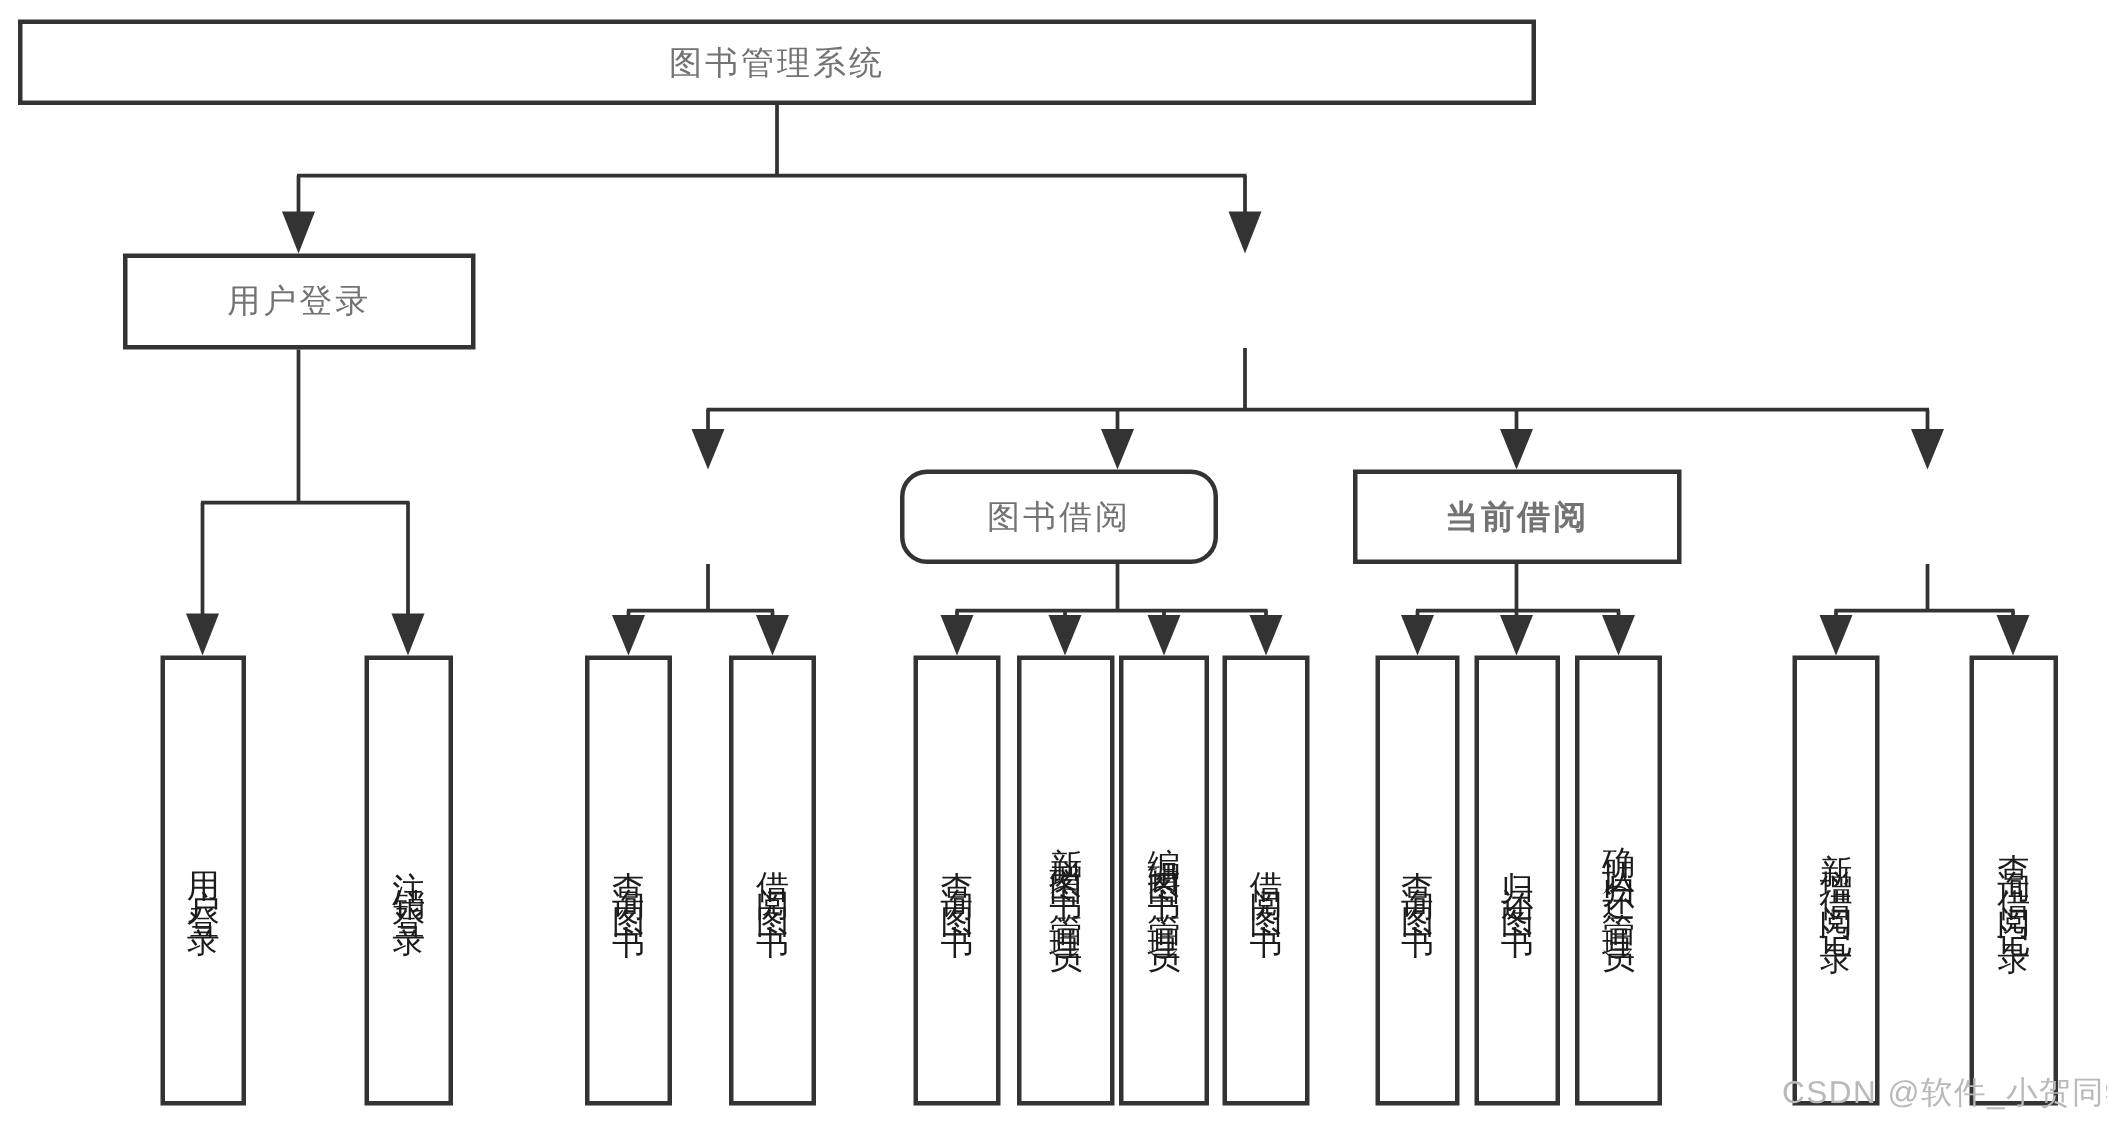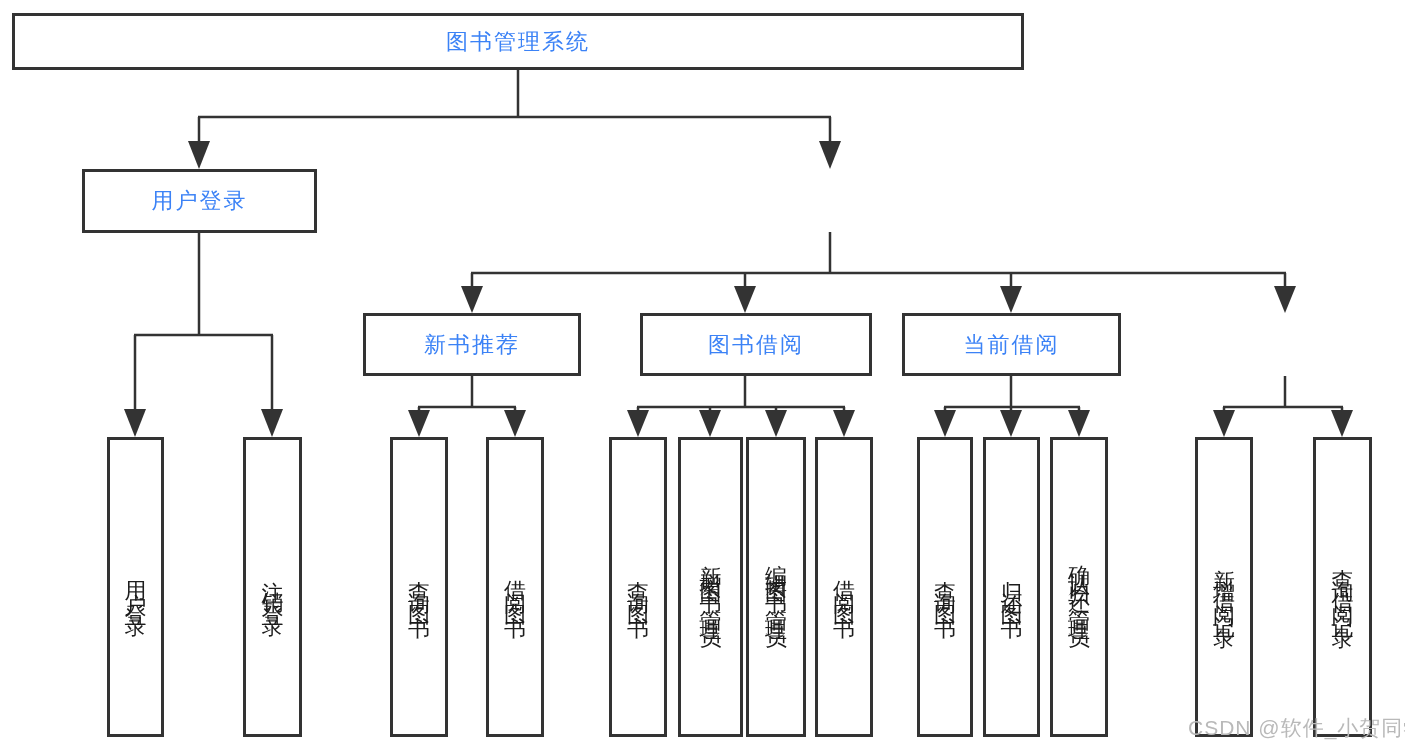--- a/index.html
+++ b/index.html
@@ -22,21 +22,21 @@
   .hnode {
     position: absolute;
     box-sizing: border-box;
     background: #ffffff;
     border: 3px solid #333333;
     display: flex;
     align-items: center;
     justify-content: center;
     font-size: 22px;
     letter-spacing: 2px;
-    color: #3b82f6;
+    color: #737373;
     white-space: nowrap;
   }
   .vnode {
     position: absolute;
     box-sizing: border-box;
     background: #ffffff;
     border: 3px solid #333333;
     display: flex;
     align-items: center;
     justify-content: center;
@@ -52,22 +52,22 @@
   .vs6 { letter-spacing: 12px; }
   .vs9 { letter-spacing: 9px; }
 
   
   .n-root   { left: 12px;   top: 13px;  width: 1012px; height: 57px; }
   
   .n-login  { left: 82px;   top: 169px; width: 235px;  height: 64px; }
   .n-mgmt   { left: 712px;  top: 169px; width: 235px;  height: 64px; }
   
   .n-rec    { left: 363px;  top: 313px; width: 218px;  height: 63px; }
-  .n-borrow { left: 640px;  top: 313px; width: 232px;  height: 63px; }
-  .n-cur    { left: 902px;  top: 313px; width: 219px;  height: 63px; }
+  .n-borrow { left: 600px;  top: 313px; width: 212px;  height: 63px; border-radius: 18px; }
+  .n-cur    { left: 902px;  top: 313px; width: 219px;  height: 63px; font-weight: bold; }
   .n-hist   { left: 1176px; top: 313px; width: 219px;  height: 63px; }
   
   .n-g1a { left: 107px;  width: 57px; }
   .n-g1b { left: 243px;  width: 59px; }
   .n-g2a { left: 390px;  width: 58px; }
   .n-g2b { left: 486px;  width: 58px; }
   .n-g3a { left: 609px;  width: 58px; }
   .n-g3b { left: 678px;  width: 65px; }
   .n-g3c { left: 746px;  width: 60px; }
   .n-g3d { left: 815px;  width: 58px; }
@@ -166,21 +166,20 @@
       <polygon points="1213,410 1235,410 1224,437"></polygon>
       <line x1="1342" y1="407" x2="1342" y2="414"></line>
       <polygon points="1331,410 1353,410 1342,437"></polygon>
     </g>
   </svg>
 
   <div class="hnode n-root">图书管理系统</div>
 
   <div class="hnode n-login">用户登录</div>
 
-  <div class="hnode n-rec">新书推荐</div>
   <div class="hnode n-borrow">图书借阅</div>
   <div class="hnode n-cur">当前借阅</div>
 
   <div class="vnode vs4 n-g1a">用户登录</div>
   <div class="vnode vs4 n-g1b">注销登录</div>
 
   <div class="vnode vs4 n-g2a">查询图书</div>
   <div class="vnode vs4 n-g2b">借阅图书</div>
 
   <div class="vnode vs4 n-g3a">查询图书</div>

